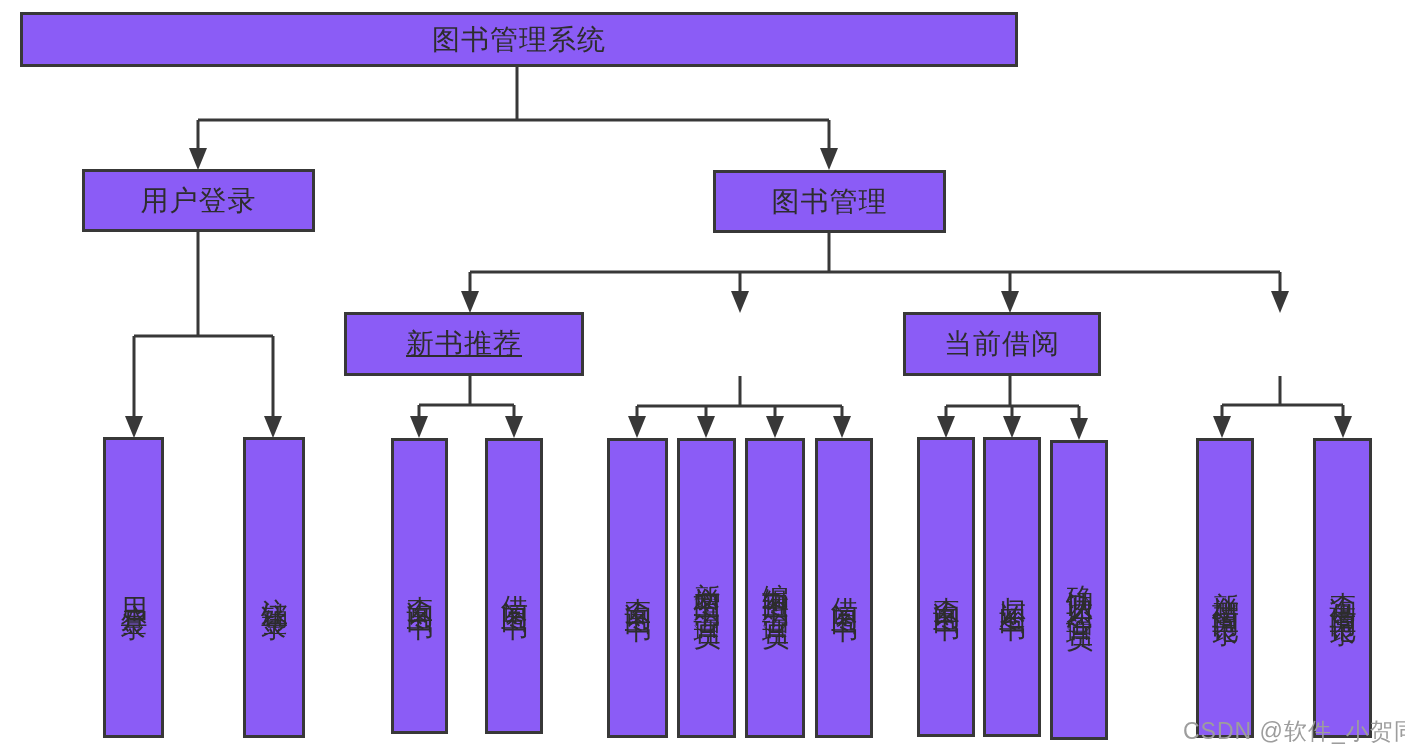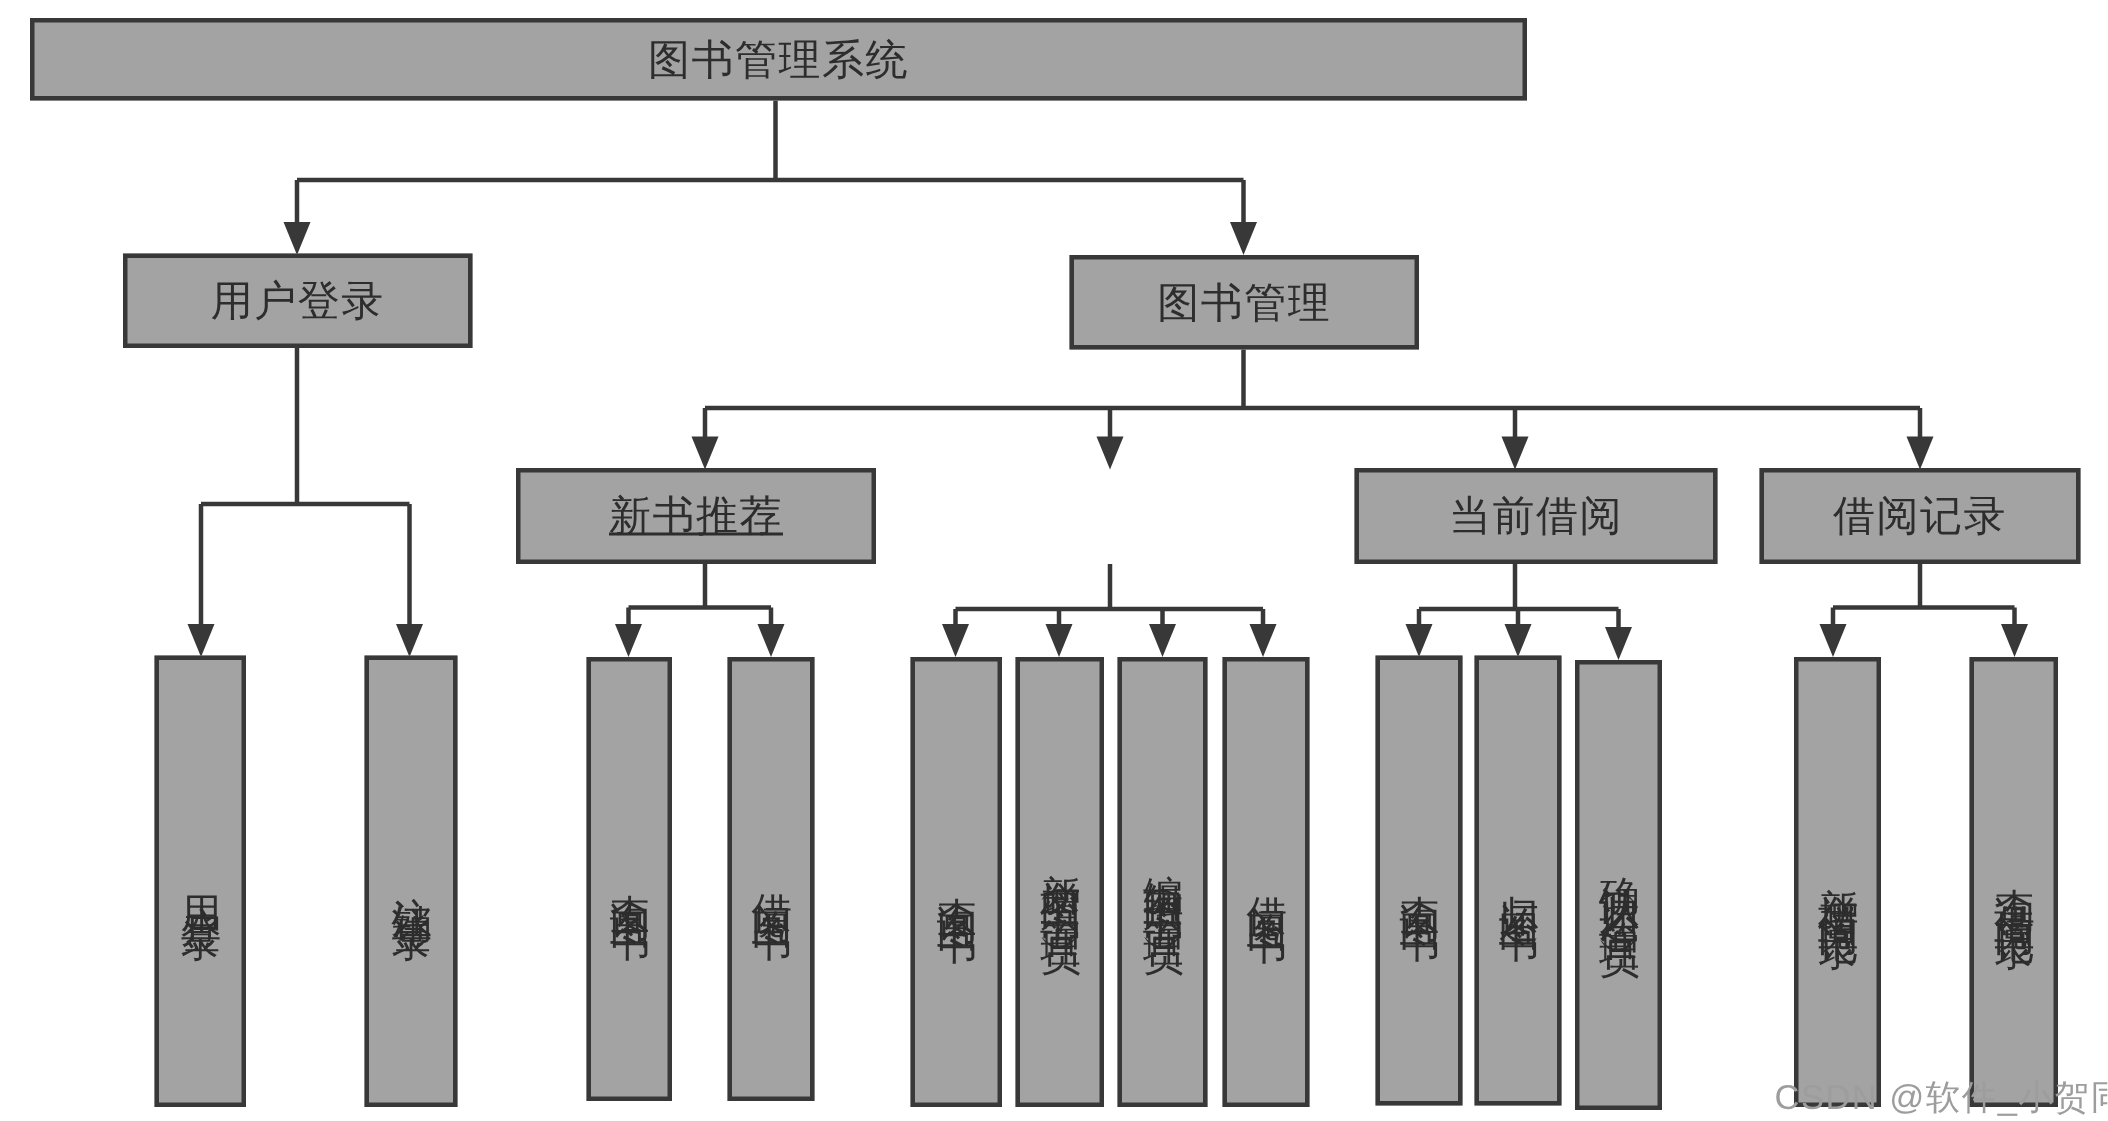--- a/index.html
+++ b/index.html
@@ -20,21 +20,21 @@
     left: 0;
     top: 0;
     width: 1405px;
     height: 747px;
     pointer-events: none;
   }
   .node {
     position: absolute;
     box-sizing: border-box;
     border: 3px solid #383838;
-    background: #a3a3a3;
+    background: #8b5cf6;
     color: #2d2d2d;
     display: flex;
     align-items: center;
     justify-content: center;
     text-align: center;
   }
   .node.h {
     font-size: 28px;
     letter-spacing: 1px;
     white-space: nowrap;
@@ -102,22 +102,21 @@
       <polygon points="1334,416 1352,416 1343,438"></polygon>
     </g>
   </svg>
 
   <div class="node h" style="left:20px; top:12px; width:998px; height:55px;">图书管理系统</div>
 
   <div class="node h" style="left:82px; top:169px; width:233px; height:63px;">用户登录</div>
   <div class="node h" style="left:713px; top:170px; width:233px; height:63px;text-align:center;">图书管理</div>
 
   <div class="node h" style="left:344px; top:312px; width:240px; height:64px;text-decoration:underline;">新书推荐</div>
-  <div class="node h" style="left:903px; top:312px; width:242px; height:64px;text-align:right;">当前借阅</div>
-  <div class="node h" style="left:1173px; top:312px; width:214px; height:64px;">借阅记录</div>
+  <div class="node h" style="left:903px; top:312px; width:198px; height:64px;text-align:right;">当前借阅</div>
 
   <div class="node v" style="left:103px; top:437px; width:61px; height:301px;">用户登录</div>
   <div class="node v" style="left:243px; top:437px; width:62px; height:301px;">注销登录</div>
 
   <div class="node v" style="left:391px; top:438px; width:57px; height:296px;">查询图书</div>
   <div class="node v" style="left:485px; top:438px; width:58px; height:296px;">借阅图书</div>
 
   <div class="node v" style="left:607px; top:438px; width:61px; height:300px;">查询图书</div>
   <div class="node v" style="left:677px; top:438px; width:59px; height:300px;">新增图书（管理员）</div>
   <div class="node v" style="left:745px; top:438px; width:60px; height:300px;">编辑图书（管理员）</div>

